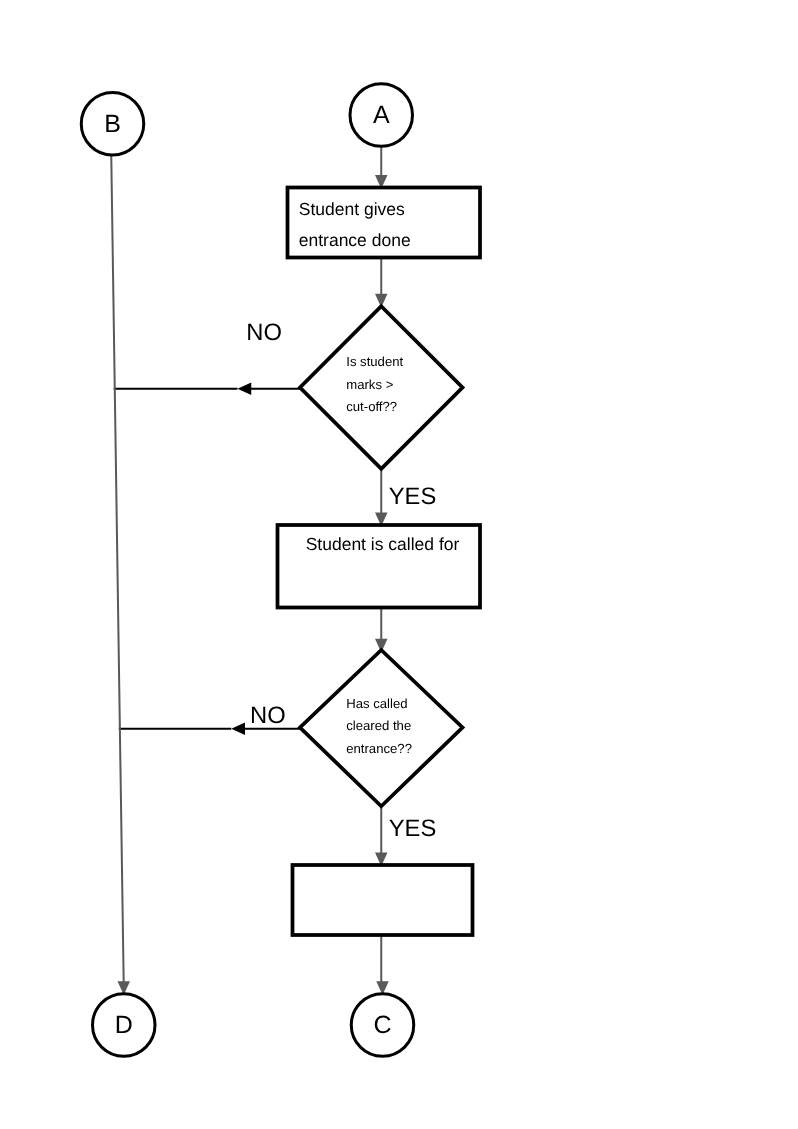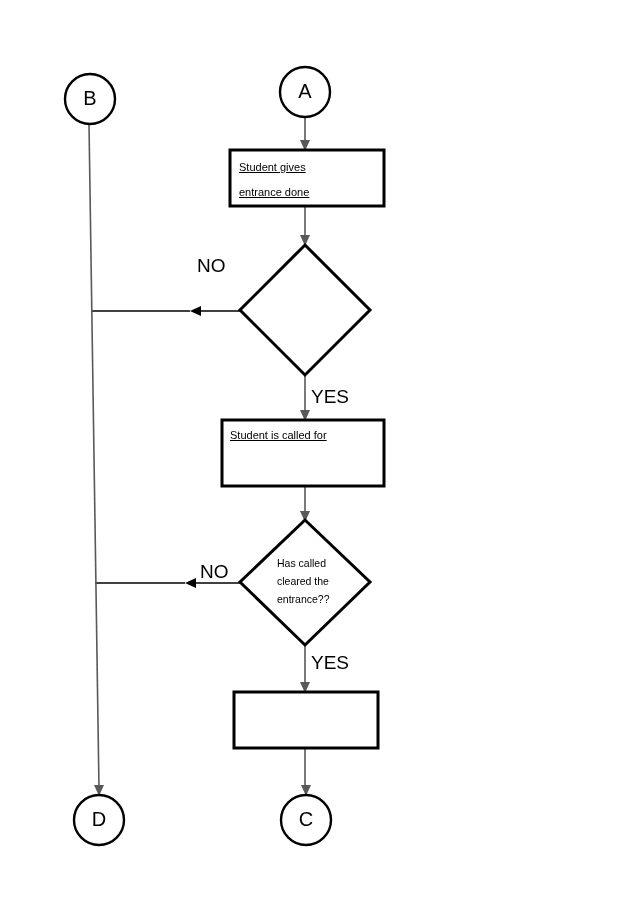--- a/index.html
+++ b/index.html
@@ -64,23 +64,22 @@
     font-family: "Liberation Sans", sans-serif;
     font-size: 19px;
     fill: #000000;
   }
   .box-text, .diamond-text {
     position: absolute;
     color: #000000;
     font-family: "Liberation Sans", sans-serif;
   }
   .box-text {
-    font-size: 11px;
+    font-size: 14px;
     line-height: 21px;
-    text-decoration: underline;
   }
   .box-text.wide-leading {
     line-height: 25px;
   }
   .diamond-text {
     font-size: 10.5px;
     line-height: 18px;
   }
 </style>
 </head>
@@ -172,27 +171,32 @@
     <text class="branch-label" x="200" y="578">NO</text>
     <text class="branch-label" x="311" y="669">YES</text>
 
   </svg>
 
   <div class="box-text wide-leading" style="left:239px; top:155px; width:142px;">
     <div>Student gives</div>
     <div>entrance done</div>
   </div>
 
-  <div class="box-text" style="left:230px; top:425px; width:152px;">
+  <div class="box-text" style="left:230px; top:425px; width:152px;text-align:center;">
     <div>Student is called for</div>
   </div>
 
   <div class="box-text wide-leading" style="left:243px; top:697px; width:134px;">
   </div>
 
+  <div class="diamond-text" style="left:277px; top:281px; width:90px;">
+    <div>Is student</div>
+    <div>marks &gt;</div>
+    <div>cut-off??</div>
+  </div>
 
   <div class="diamond-text" style="left:277px; top:554px; width:90px;">
     <div>Has called</div>
     <div>cleared the</div>
     <div>entrance??</div>
   </div>
 
 </div>
 
 </body></html>

